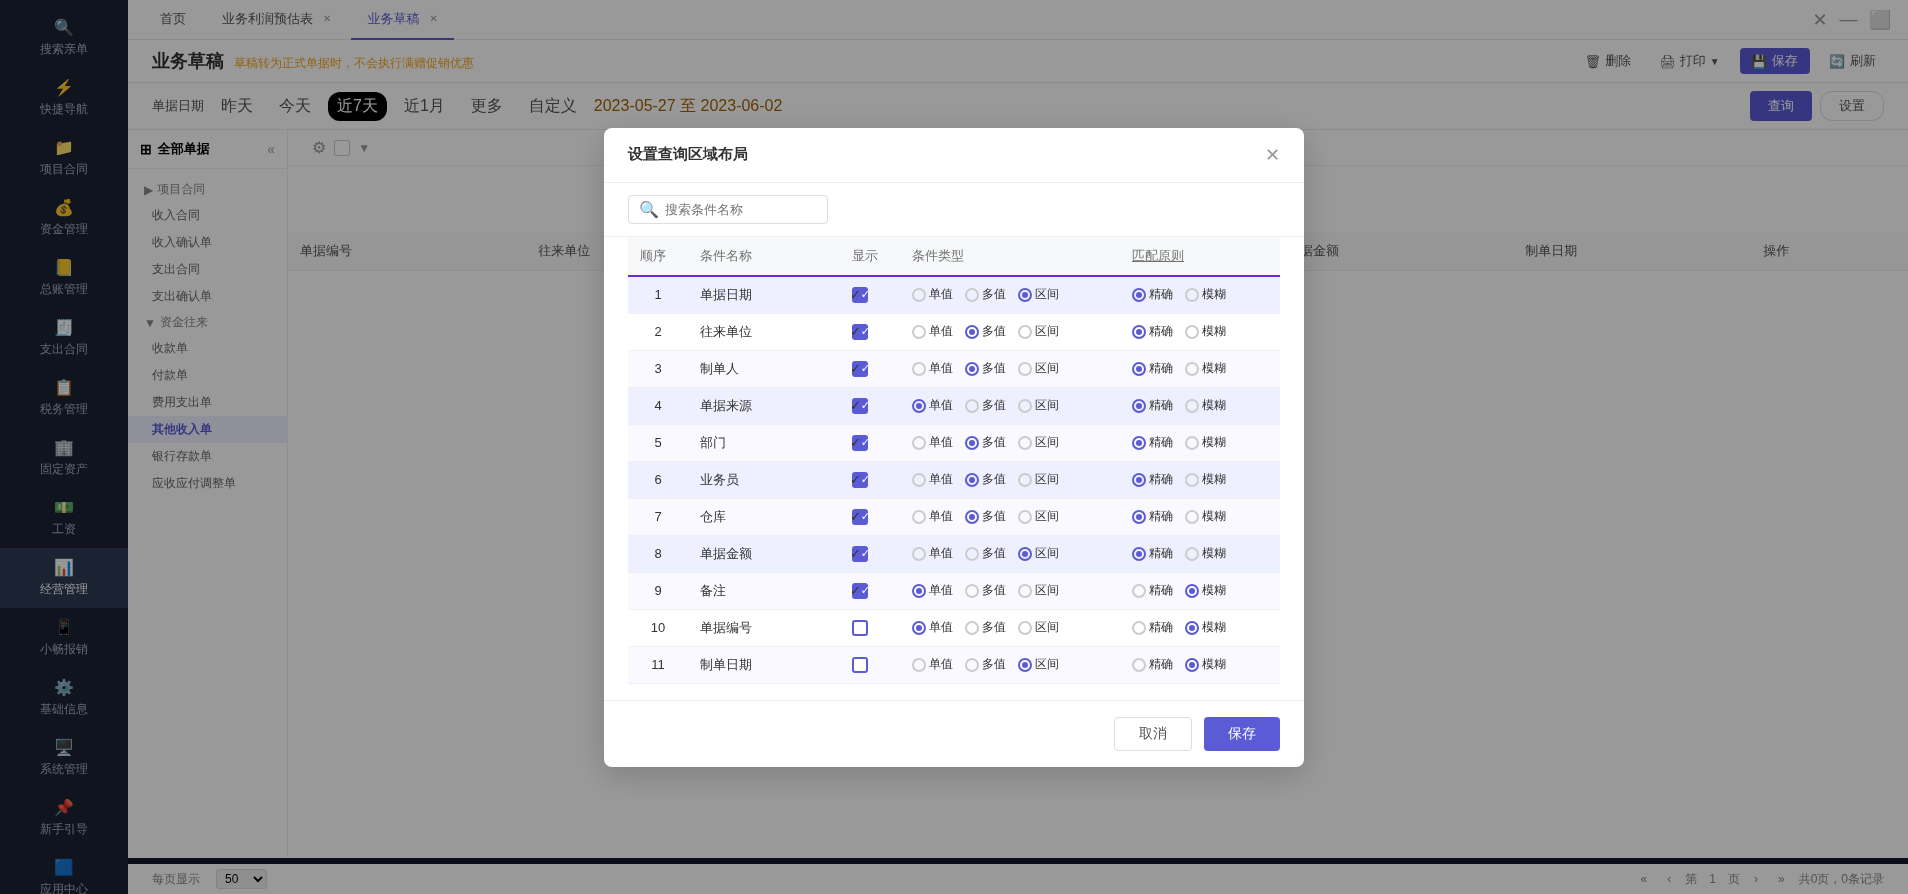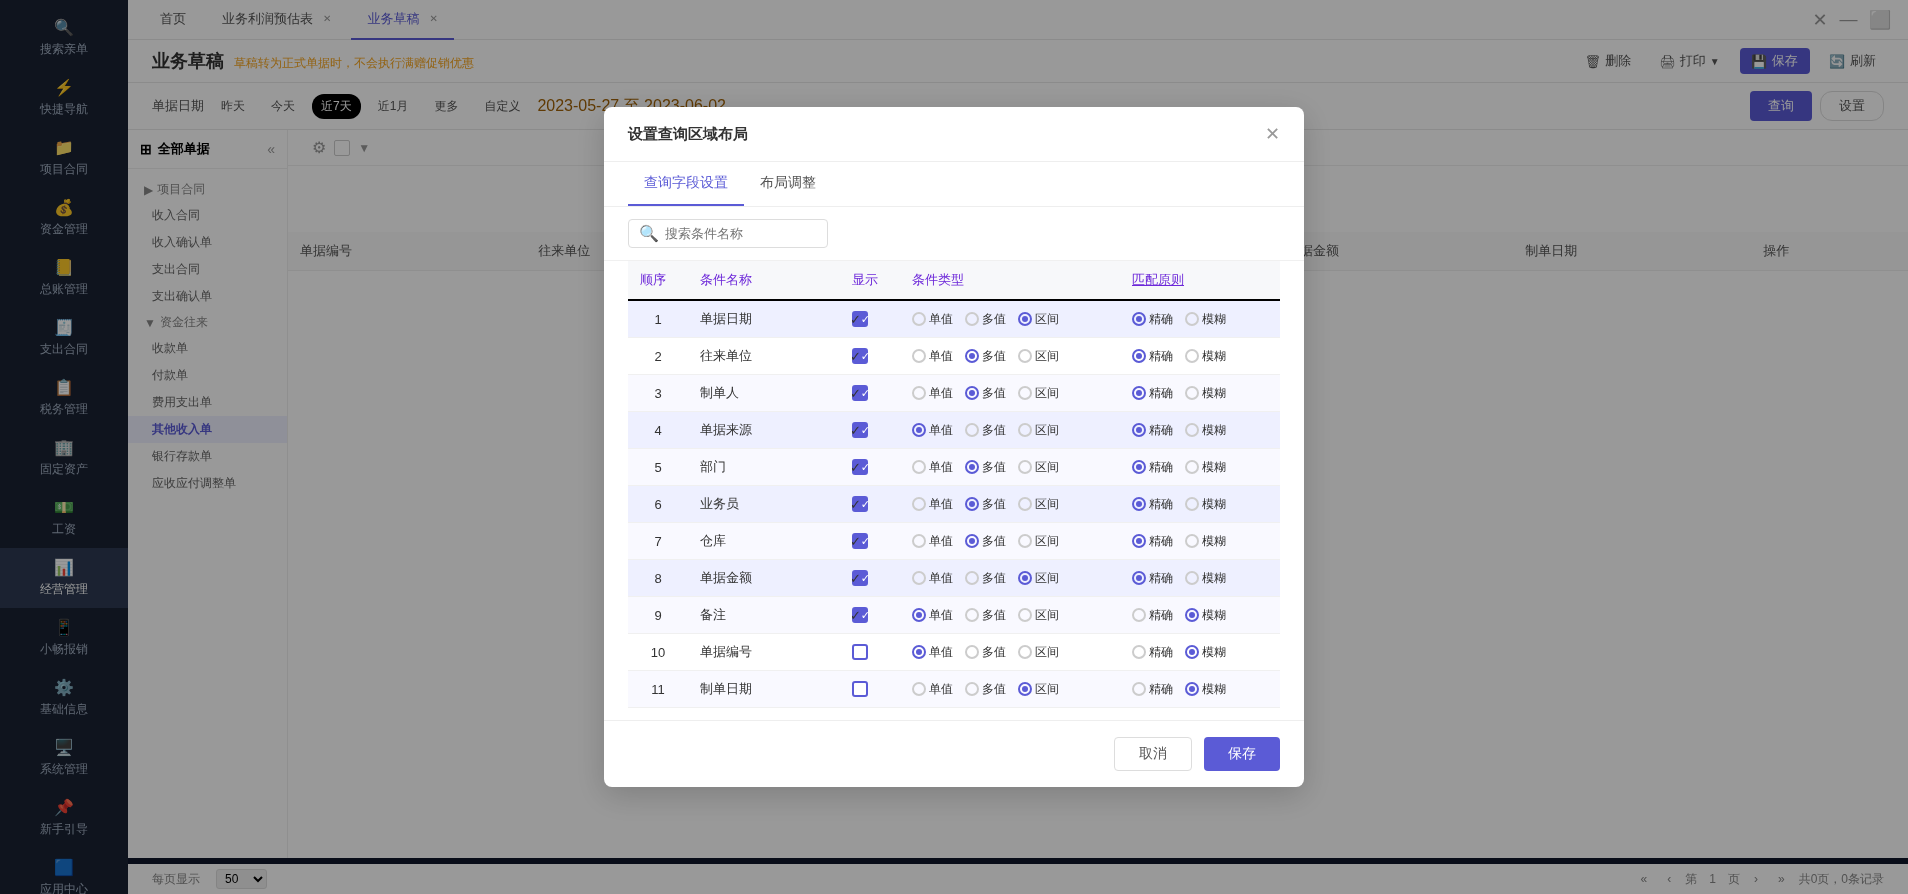--- a/index.html
+++ b/index.html
@@ -35,21 +35,21 @@
     .page-subtitle { font-size: 12px; color: #f5a623; }
     .header-actions { display: flex; gap: 12px; align-items: center; }
     .header-btn { display: flex; align-items: center; gap: 4px; font-size: 13px; color: #555; cursor: pointer; padding: 4px 8px; border-radius: 4px; }
     .header-btn.save-btn { background: #5b5bd6; color: #fff; border-radius: 4px; padding: 4px 12px; }
 
     
     .filter-bar {
       background: #fff; padding: 8px 24px; display: flex; align-items: center; gap: 8px; border-bottom: 1px solid #e8e8e8; flex-wrap: wrap;
     }
     .filter-label { font-size: 13px; color: #555; }
-    .filter-btn { font-size: 12px; color: #555; padding: 3px 8px; border-radius: 4px; cursor: pointer; border: 1px solid transparent; }
+    .filter-btn { font-size: 16px; color: #555; padding: 3px 8px; border-radius: 4px; cursor: pointer; border: 1px solid transparent; }
     .filter-btn.active { background: #000000; color: #fff; border-radius: 12px; }
     .filter-date { font-size: 16px; color: #a16207; }
     .filter-right { margin-left: auto; display: flex; gap: 8px; }
     .query-btn { background: #5b5bd6; color: #fff; font-size: 13px; padding: 5px 18px; border-radius: 4px; cursor: pointer; border: none; }
     .set-btn { background: #fff; color: #555; font-size: 13px; padding: 5px 18px; border-radius: 12px; cursor: pointer; border: 1px solid #ddd; }
     .sub-nav-item { font-size: 12px; color: #666; padding: 5px 24px; cursor: pointer; }
     .sub-nav-item.active { color: #5b5bd6; font-weight: bold; background: #eef0ff; }
     .sub-nav-category { font-size: 12px; color: #888; padding: 4px 16px; cursor: pointer; display: flex; align-items: center; gap: 4px; }
     .sub-menu { width: 160px; min-width: 160px; background: #fff; height: 100%; border-right: 1px solid #eee; overflow-y: auto; }
     .main-table-area { flex: 1; background: #fff; overflow: auto; }
@@ -80,21 +80,21 @@
     .dialog-tab.active { color: #5b5bd6; border-bottom: 2px solid #5b5bd6; }
 
     
     .dialog-search { padding: 12px 24px; border-bottom: 1px solid #f0f0f0; }
     .dialog-search-inner { display: flex; align-items: center; border: 1px solid #ddd; border-radius: 4px; padding: 4px 10px; gap: 6px; width: 200px; }
     .dialog-search-inner input { border: none; outline: none; font-size: 13px; color: #333; flex: 1; }
 
     
     .settings-table-wrap { flex: 1; overflow-y: auto; padding: 0 24px 16px; }
     .settings-table { width: 100%; border-collapse: collapse; font-size: 13px; }
-    .settings-table th { background: #f7f8fa; padding: 10px 12px; text-align: left; color: #6d28d9; font-weight: 500; border-bottom: 2px solid #000000; white-space: nowrap; }
+    .settings-table th { background: #f7f8fa; padding: 10px 12px; text-align: left; color: #737373; font-weight: 500; border-bottom: 2px solid #6d28d9; white-space: nowrap; }
     .settings-table td { padding: 9px 12px; border-bottom: 1px solid #f0f0f0; color: #333; }
     .settings-table tr:nth-child(odd) { background: #f9f9ff; }
     .settings-table tr:nth-child(even) { background: #fff; }
 
     
     .radio-group { display: flex; align-items: center; gap: 12px; white-space: nowrap; }
     .radio-item { display: flex; align-items: center; gap: 3px; cursor: pointer; font-size: 12px; }
     .radio-circle { width: 14px; height: 14px; border-radius: 50%; border: 2px solid #ccc; display: flex; align-items: center; justify-content: center; }
     .radio-circle.checked { border-color: #5b5bd6; }
     .radio-circle.checked::after { content: ''; width: 6px; height: 6px; border-radius: 50%; background: #5b5bd6; }
@@ -335,28 +335,20 @@
 <div class="overlay">
   <div class="dialog">
 
     <div class="dialog-header">
       <span class="dialog-title">设置查询区域布局</span>
       <span class="dialog-close">✕</span>
     </div>
 
     <div class="dialog-body">
 
-      <div class="dialog-tabs">
-        <div class="dialog-tab active">
-          <span>查询字段设置</span>
-        </div>
-        <div class="dialog-tab">
-          <span>布局调整</span>
-        </div>
-      </div>
 
       <div class="dialog-search">
         <div class="dialog-search-inner">
           <span style="color:#bbb;">🔍</span>
           <input type="text" style="border: none; outline: none; font-size: 13px; color: rgb(51, 51, 51); flex: 1 1 0%; background: transparent;" placeholder="搜索条件名称">
         </div>
       </div>
 
       <div class="settings-table-wrap">
         <table class="settings-table">

